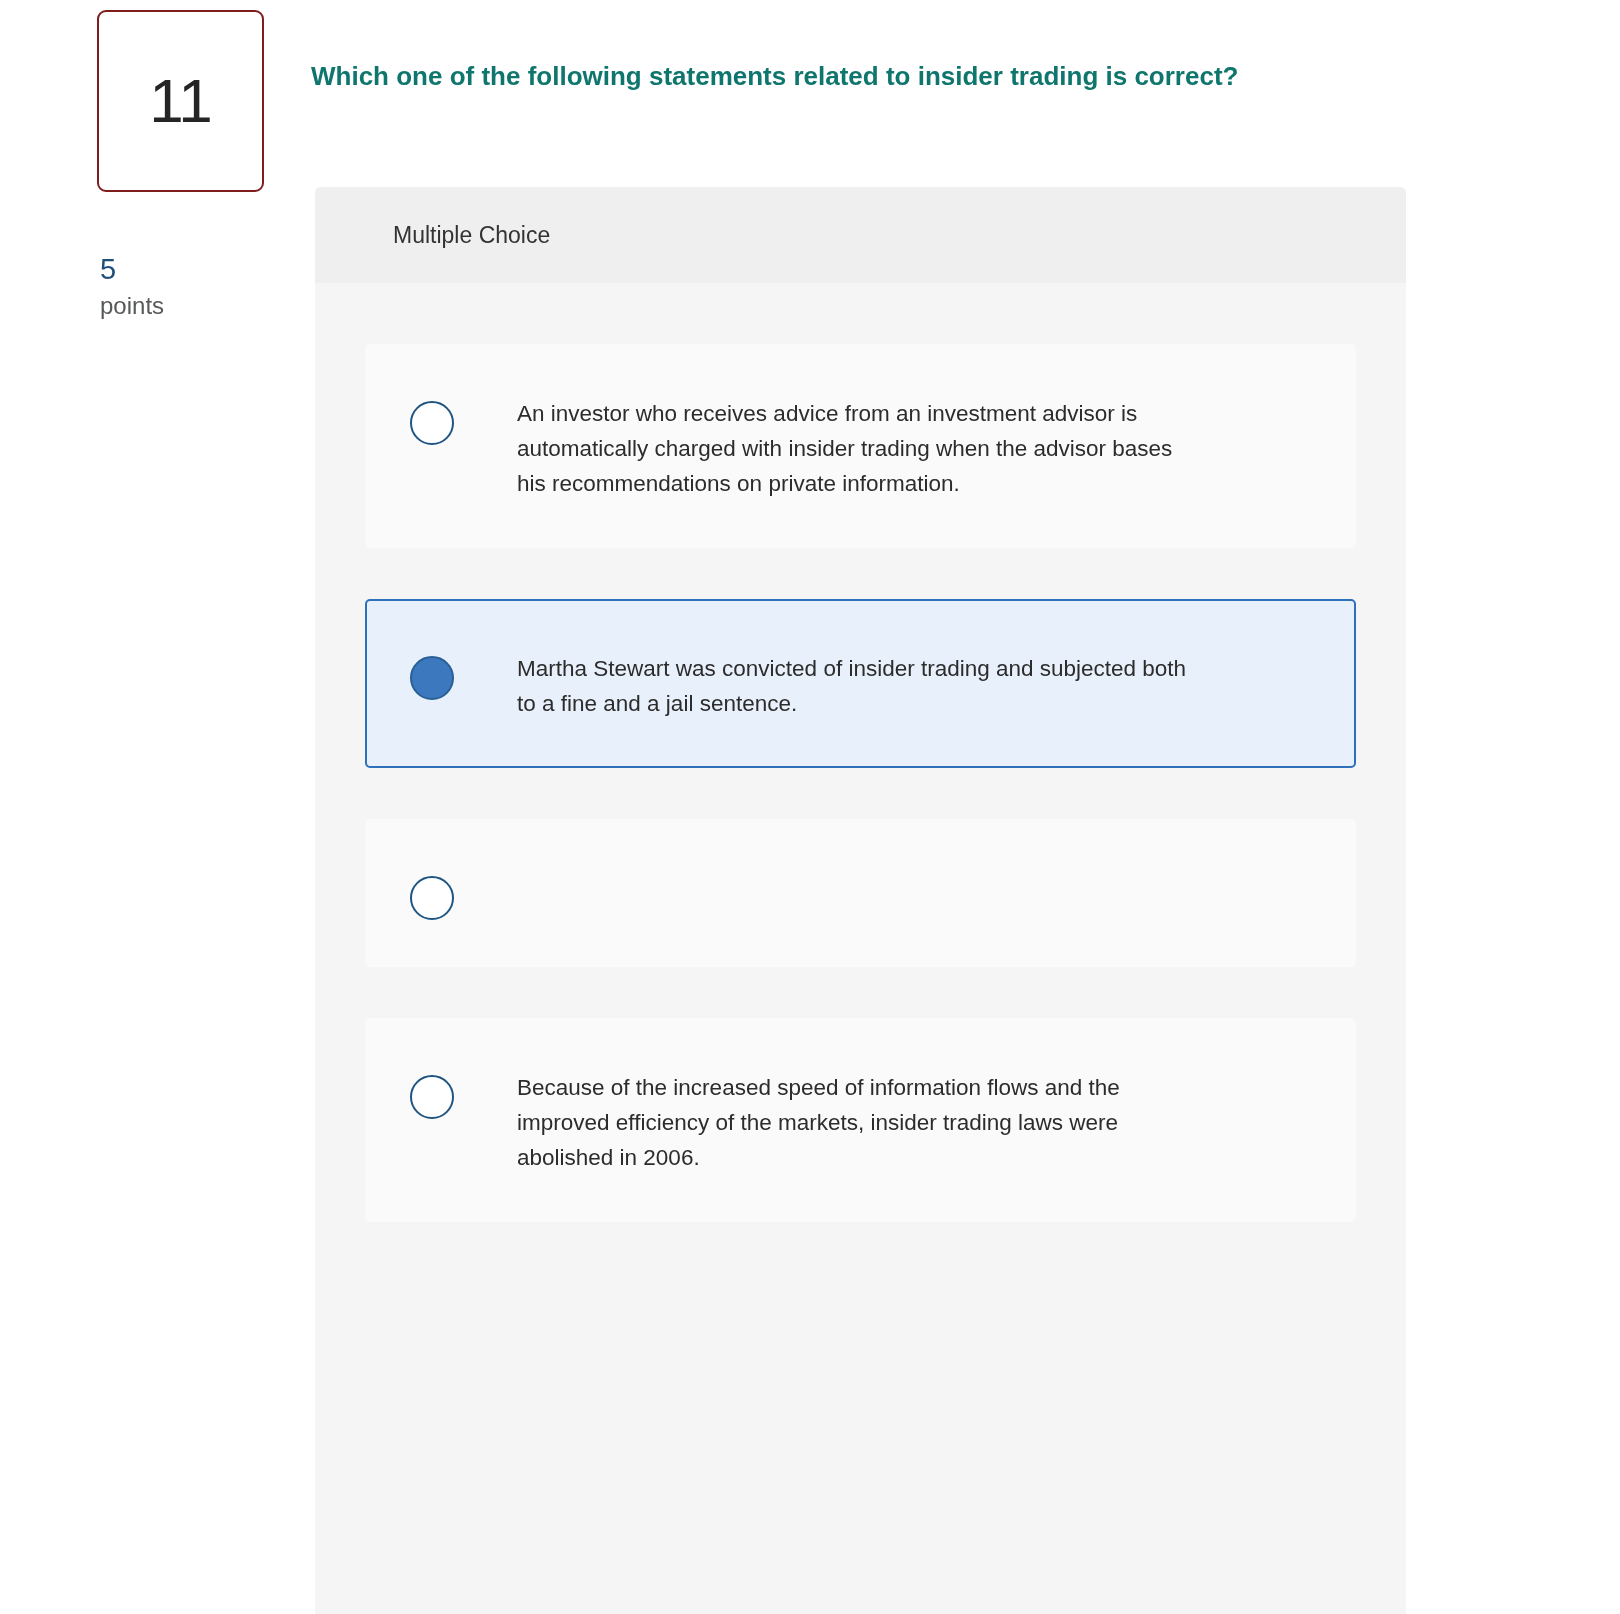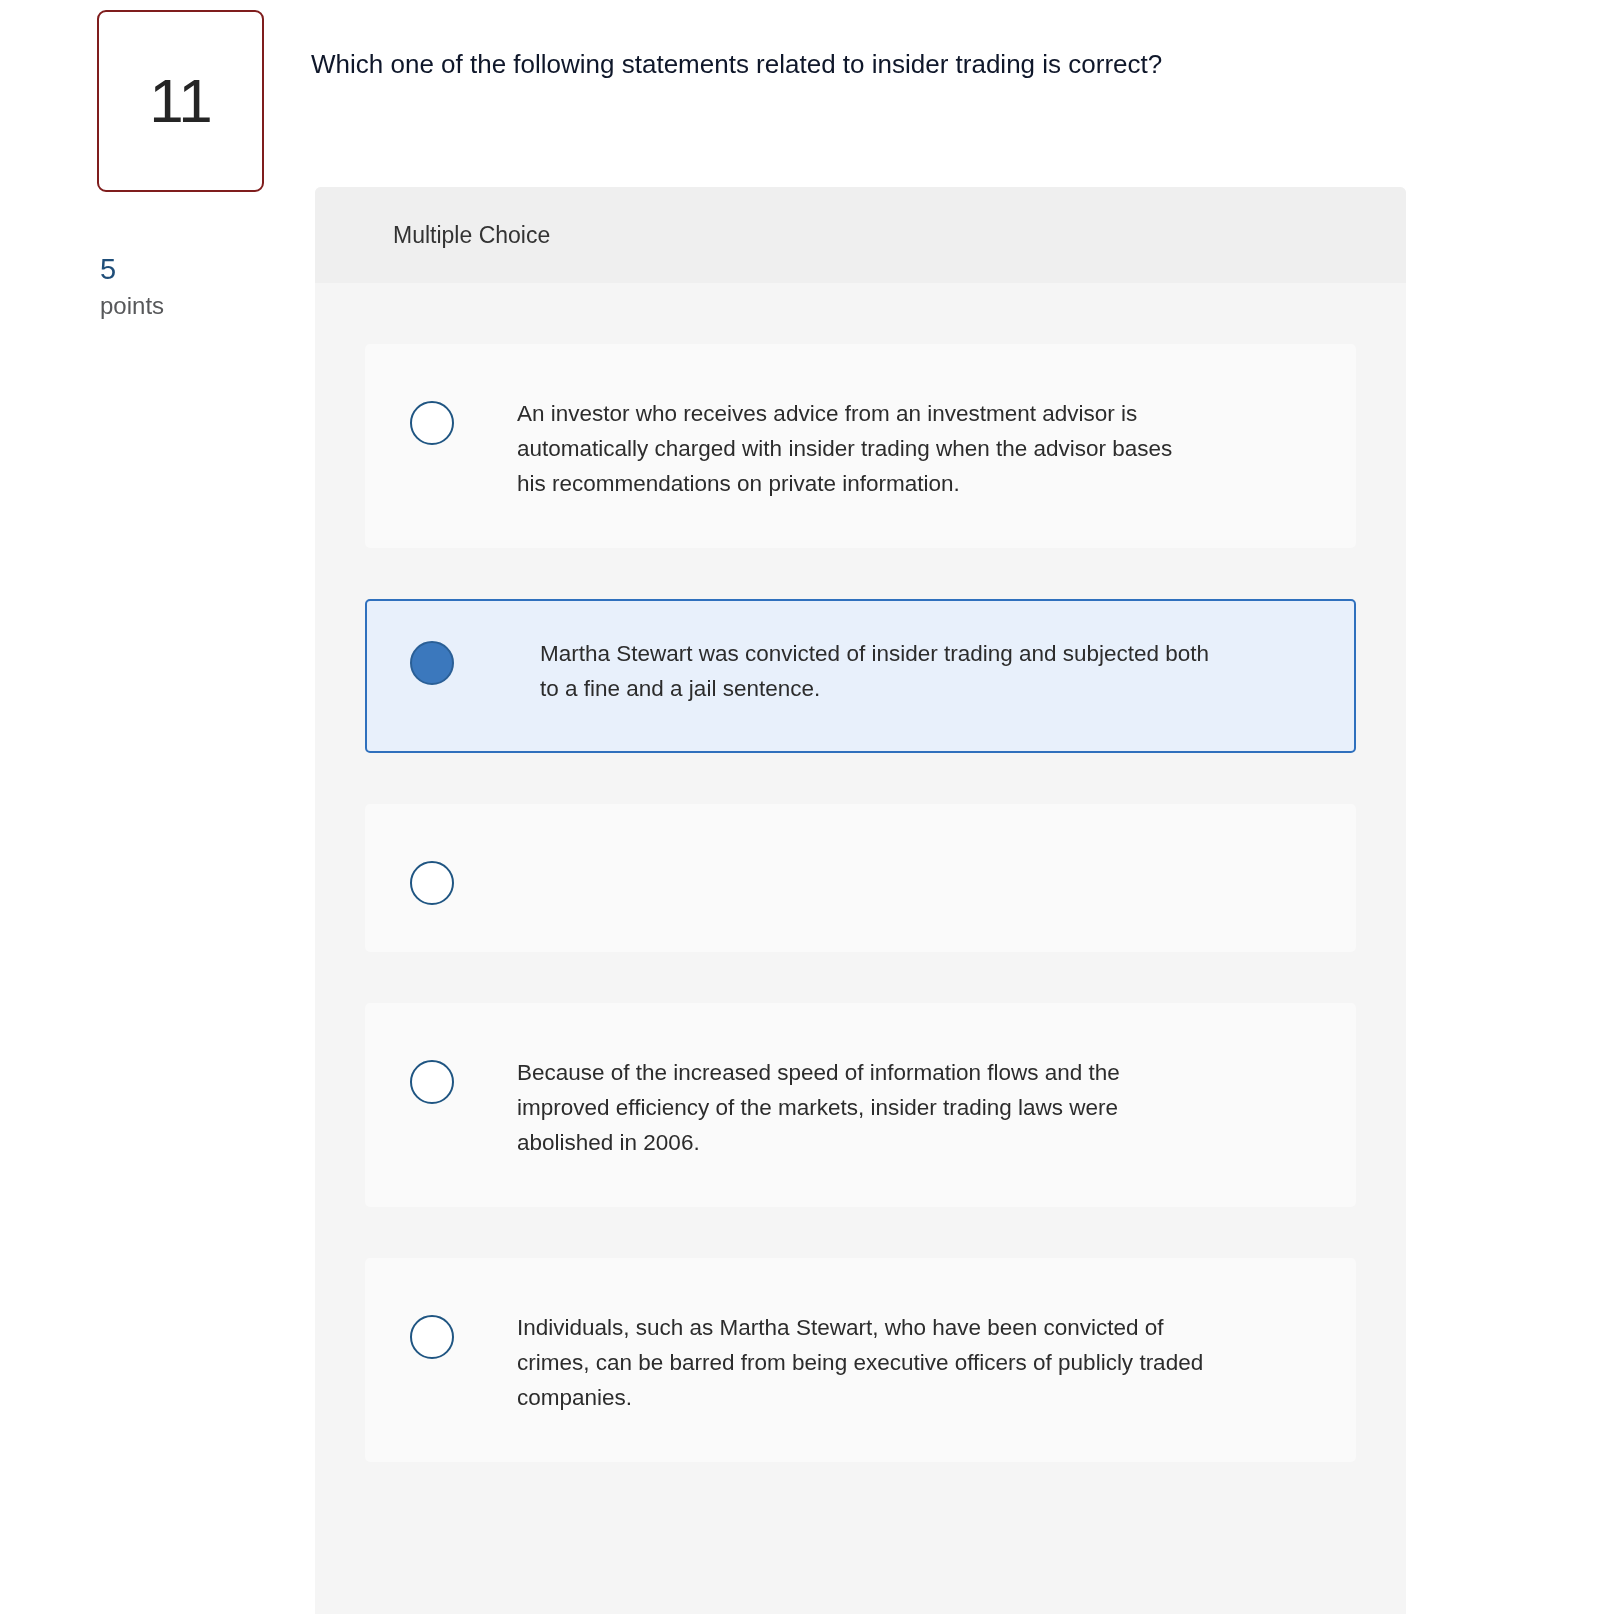--- a/index.html
+++ b/index.html
@@ -61,26 +61,26 @@
     font-size: 24px;
     line-height: 28px;
     color: #57585a;
     font-weight: 400;
   }
 
   
   .question-prompt {
     position: absolute;
     left: 311px;
-    top: 46px;
+    top: 58px;
     width: 1060px;
     font-size: 26px;
     line-height: 36px;
-    color: #0f172a;
-    font-weight: 400;
+    color: #0f766e;
+    font-weight: 700;
   }
 
   
   .answer-container {
     position: absolute;
     left: 315px;
     top: 187px;
     width: 1091px;
     height: 1427px;
     background: #f5f5f5;
@@ -115,22 +115,21 @@
     border-radius: 5px;
     display: flex;
     align-items: flex-start;
     padding: 46px 28px 46px 44px;
     margin-bottom: 51px;
     min-height: 125px;
   }
   .option-row.selected {
     background: #e8f0fb;
     border: 2px solid #2f70bd;
-    padding: 30px 27px 45px 43px;
-    gap: 23px;
+    padding: 45px 27px 45px 43px;
   }
 
   .radio-outer {
     flex: 0 0 auto;
     width: 44px;
     height: 44px;
     box-sizing: border-box;
     border-radius: 50%;
     border: 2px solid #1f5582;
     background: #ffffff;
@@ -191,20 +190,16 @@
 
       <div class="option-row">
         <span class="radio-outer"></span>
       </div>
 
       <div class="option-row">
         <span class="radio-outer"></span>
         <span class="option-text">Because of the increased speed of information flows and the improved efficiency of the markets, insider trading laws were abolished in 2006.</span>
       </div>
 
-      <div class="option-row">
-        <span class="radio-outer"></span>
-        <span class="option-text">Individuals, such as Martha Stewart, who have been convicted of crimes, can be barred from being executive officers of publicly traded companies.</span>
-      </div>
 
     </div>
   </div>
 </div>
 
 </body></html>

